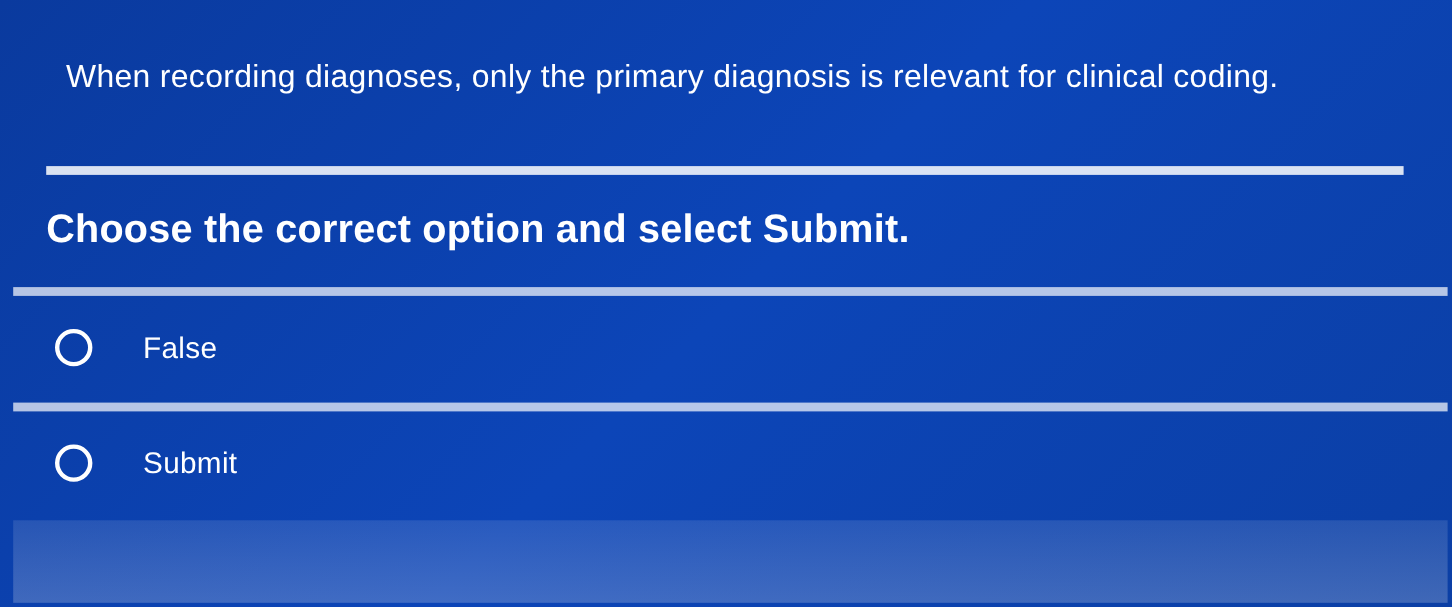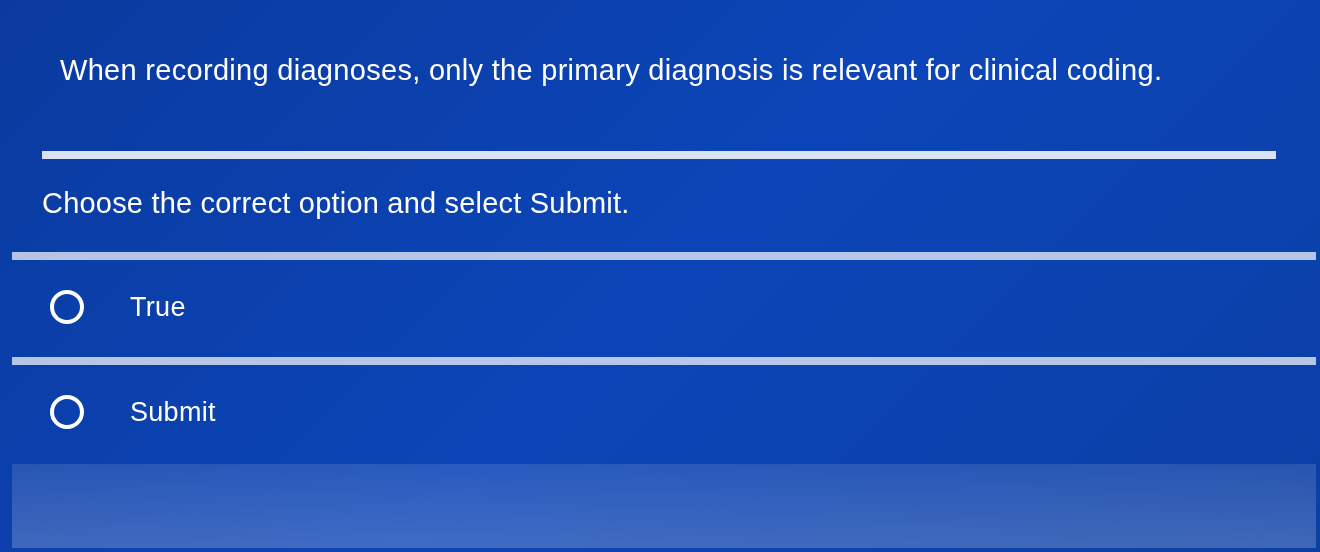--- a/index.html
+++ b/index.html
@@ -28,22 +28,22 @@
       line-height: 1.4;
       letter-spacing: 0.3px;
     }
     .thick-divider {
       height: 3px;
       background: rgba(255, 255, 255, 0.85);
       margin: 0 40px 0 30px;
     }
     .instruction-text {
       padding: 28px 40px 32px 30px;
-      font-size: 29px;
-      font-weight: 400;
+      font-size: 36px;
+      font-weight: 700;
       letter-spacing: 0.2px;
     }
     .thin-divider {
       height: 1px;
       background: rgba(255, 255, 255, 0.7);
       width: 100%;
     }
     .option-row {
       display: flex;
       align-items: center;
@@ -72,21 +72,21 @@
 </head>
 <body>
 
 <div class="container">
   <div class="question-text">When recording diagnoses, only the primary diagnosis is relevant for clinical coding.</div>
   <div class="thick-divider"></div>
   <div class="instruction-text">Choose the correct option and select Submit.</div>
   <div class="thin-divider"></div>
   <div class="option-row">
     <span class="radio-circle"></span>
-    <span class="option-label">True</span>
+    <span class="option-label">False</span>
   </div>
   <div class="thin-divider"></div>
   <div class="option-row">
     <span class="radio-circle"></span>
     <span class="option-label">Submit</span>
   </div>
   <div class="bottom-bar"></div>
 </div>
 
 </body></html>

